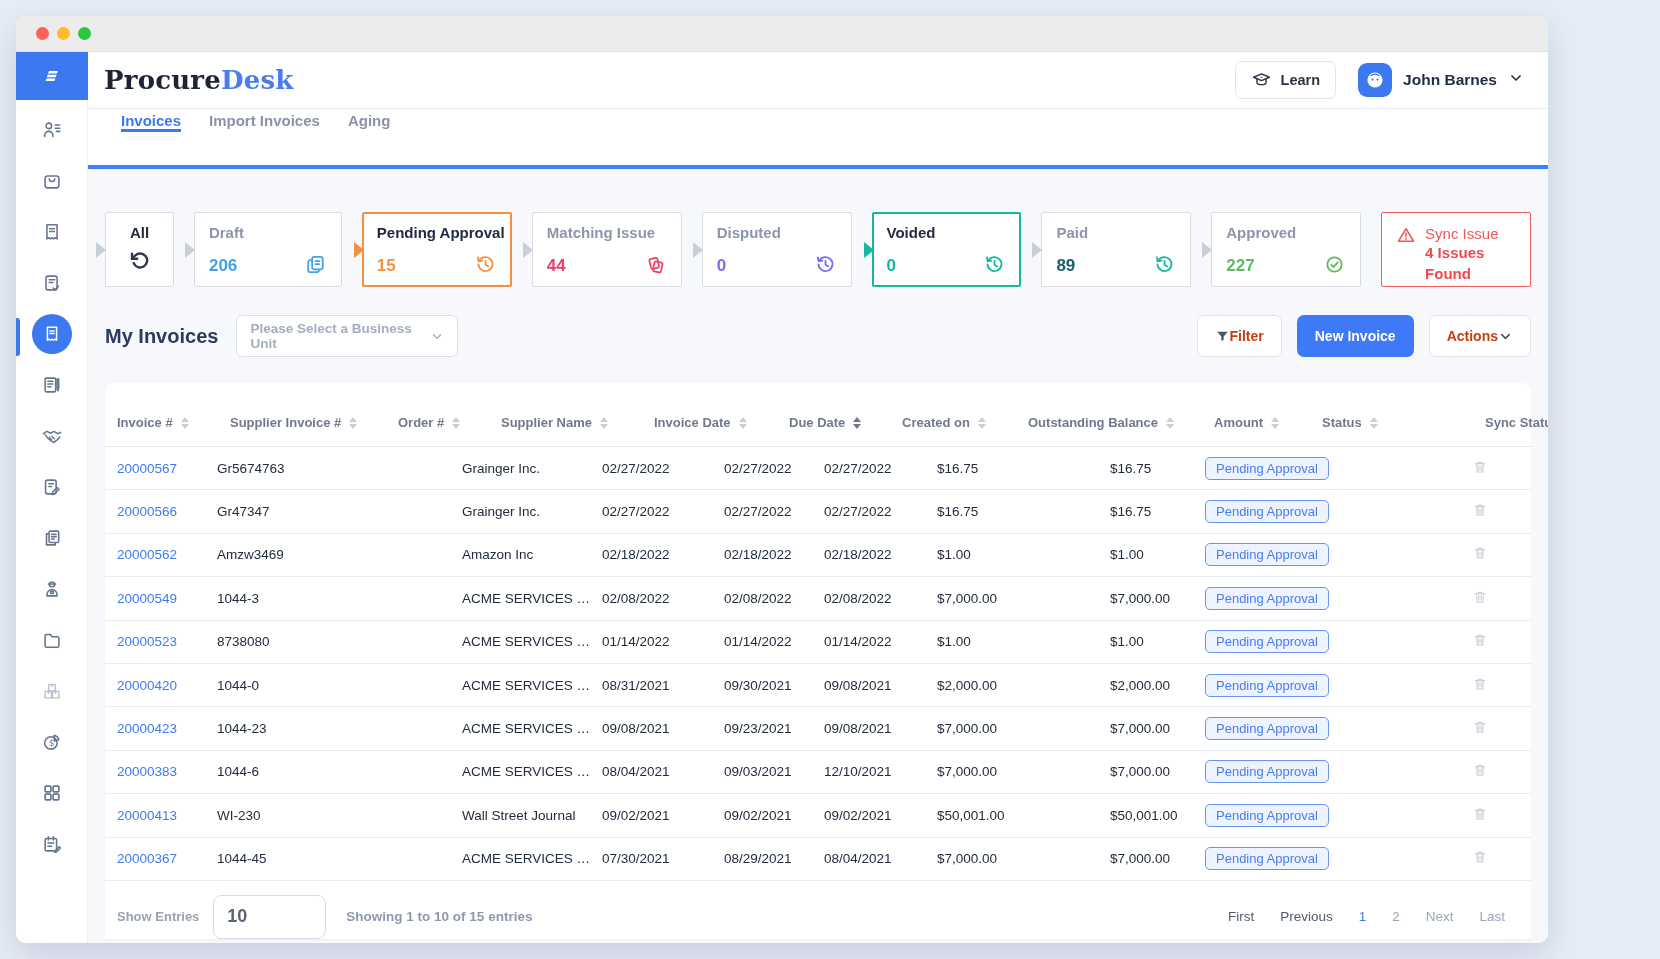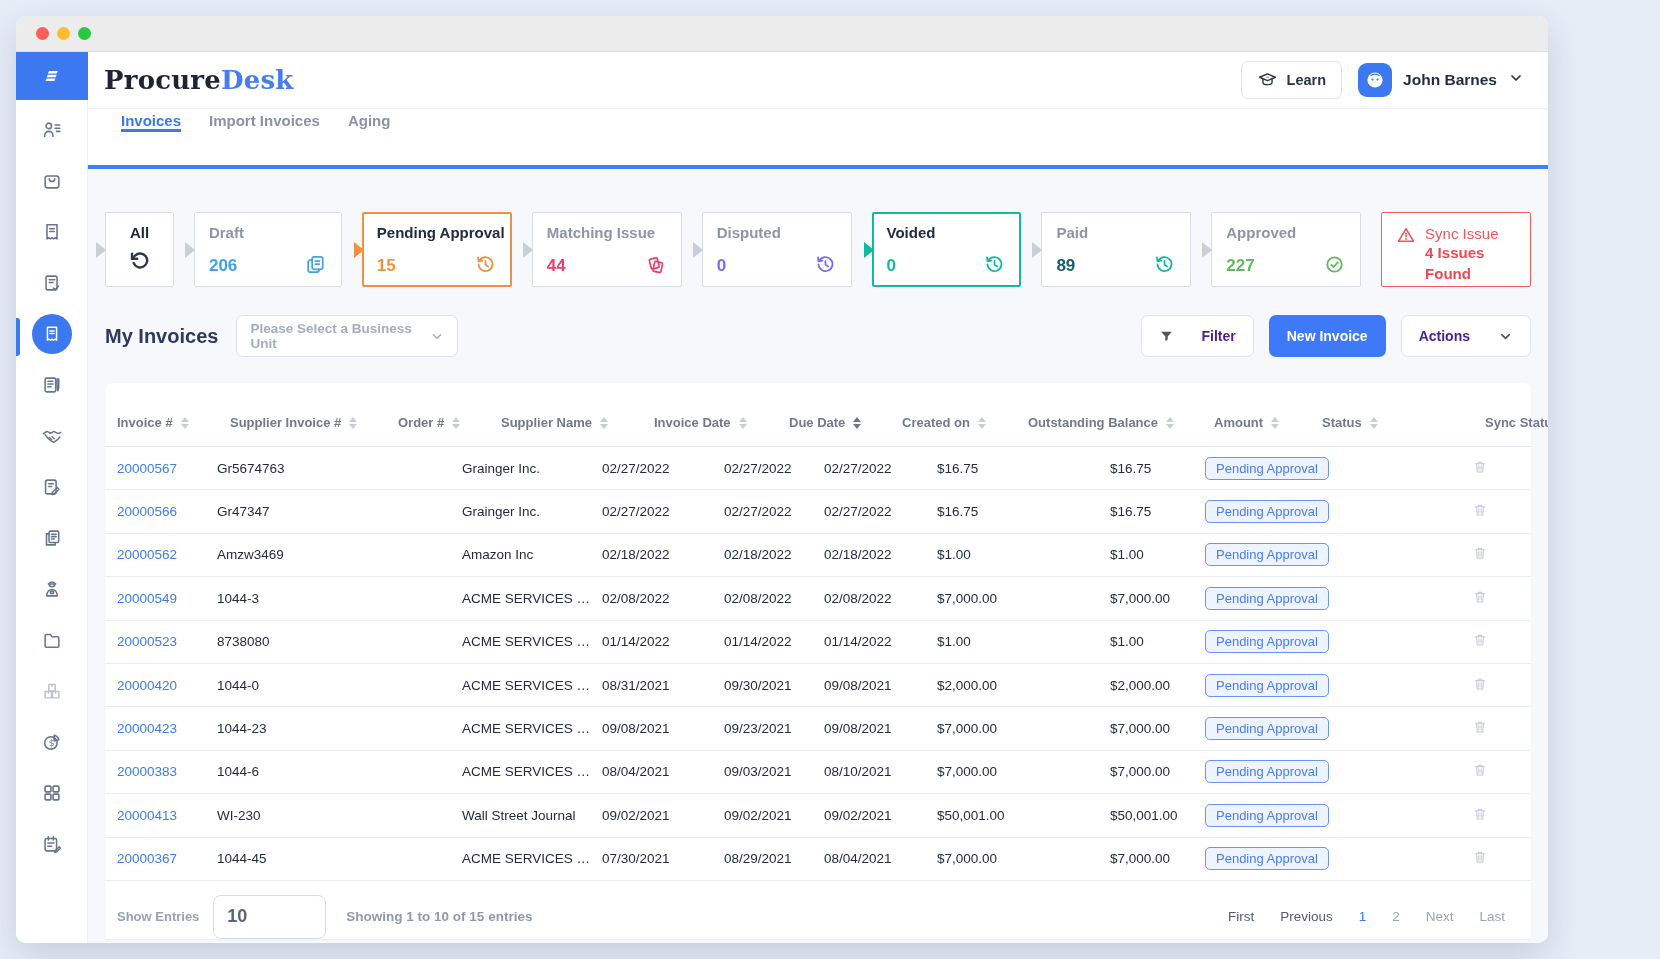--- a/index.html
+++ b/index.html
@@ -28,21 +28,21 @@
   .s-ic.active svg { width:20px; height:20px; }
   .active-bar { position:absolute; left:0; top:266px; width:4px; height:38px; background:#3c78f0; border-radius:0 3px 3px 0; }
 
   
   .content { flex:1; display:flex; flex-direction:column; min-width:0; }
 
   .topbar { height:57px; background:#fff; border-bottom:1px solid #ebedf1;
     display:flex; align-items:center; padding:0 24px 0 16px; }
   .logo-text { font-family:"DejaVu Serif","Liberation Serif",serif; font-weight:700; font-size:26px; letter-spacing:.2px; }
   .logo-text .p1 { color:#1d2433; } .logo-text .p2 { color:#4a7cf0; }
-  .top-right { margin-left:auto; display:flex; align-items:center; gap:16px;justify-content:center; }
+  .top-right { margin-left:auto; display:flex; align-items:center; gap:22px;justify-content:center; }
   .learn-btn { display:flex; align-items:center; gap:9px; height:38px; padding:0 15px;
     background:#fff; border:1px solid #e2e4ea; border-radius:7px; cursor:pointer;
     font-size:14.5px; font-weight:700; color:#2b3445; }
   .learn-btn svg { width:21px; height:21px; color:#2b3445; }
   .user { display:flex; align-items:center; gap:11px; cursor:pointer; }
   .avatar { width:34px; height:34px; border-radius:9px; background:#3c78f0;
     display:flex; align-items:center; justify-content:center; }
   .user-name { font-size:15.5px; font-weight:700; color:#1f2a44; }
   .user .chev svg { width:16px; height:16px; color:#2b3445; }
 
@@ -83,21 +83,21 @@
   
   .toolbar { display:flex; align-items:center; margin-top:28px; height:42px; }
   .sec-title { font-size:20px; font-weight:700; color:#2c3a5e; }
   .bu-select { margin-left:18px; width:222px; height:42px; background:#fff; border:1px solid #dce1e9;
     border-radius:7px; display:flex; align-items:center; padding:0 13px; cursor:pointer; }
   .bu-select span { font-size:13.5px; font-weight:700; color:#a3adc0; }
   .bu-select svg { width:15px; height:15px; color:#a3adc0; margin-left:auto; }
   .tb-right { margin-left:auto; display:flex; align-items:center; gap:15px; }
   .btn { height:42px; border-radius:7px; display:flex; align-items:center; justify-content:center;
     font-size:14px; font-weight:700; cursor:pointer; }
-  .btn.ghost { background:#fff; border:1px solid #dfe3ea; color:#4c1d95; padding:0 17px; gap:28px; }
+  .btn.ghost { background:#fff; border:1px solid #dfe3ea; color:#c2410c; padding:0 17px; gap:0; }
   .btn.ghost svg { width:15px; height:15px; color:#4b5566; }
   .btn.primary { background:#3e79f7; color:#fff; padding:16px 18px; border:none; }
   .btn .chev-s { width:13px; height:13px; color:#b9c1cf; }
 
   
   .table-card { margin-top:26px; background:#fff; border-radius:8px 8px 0 0;
     box-shadow:0 1px 2px rgba(40,60,100,.05); }
   .thead, .tr { display:grid;
     grid-template-columns:100px 155px 90px 140px 122px 100px 113px 173px 95px 150px 117px 63px;
     align-items:center; padding-left:12px; }
@@ -671,21 +671,21 @@
                   </svg></div>
   </div>
 
   <div class="tr">
     <div class="td"><a class="link">20000383</a></div>
     <div class="td">1044-6</div>
     <div class="td"></div>
     <div class="td">ACME SERVICES LLC</div>
     <div class="td">08/04/2021</div>
     <div class="td">09/03/2021</div>
-    <div class="td">08/10/2021</div>
+    <div class="td">12/10/2021</div>
     <div class="td">$7,000.00</div>
     <div class="td">$7,000.00</div>
     <div class="td"><span class="badge">Pending Approval</span></div>
     <div class="td"></div>
     <div class="td"><svg class="trash" viewBox="0 0 24 24" fill="none" stroke="currentColor" stroke-width="1.6" stroke-linecap="round" stroke-linejoin="round">
                     <path d="M5 7h14"></path>
                     <path d="M9.5 7V5h5v2"></path>
                     <path d="M7 7l.8 12.5h8.4L17 7"></path>
                     <path d="M10.3 10.3v6.2M13.7 10.3v6.2"></path>
                   </svg></div>

